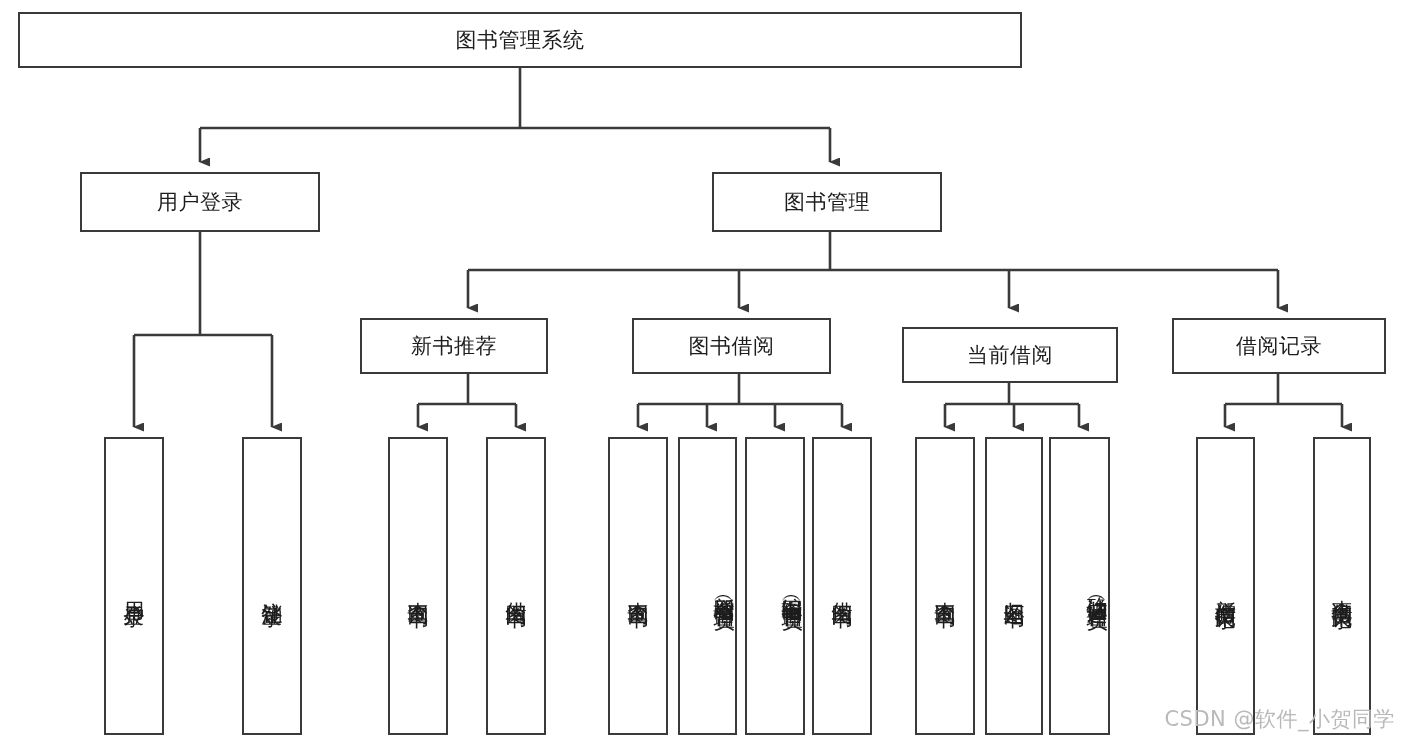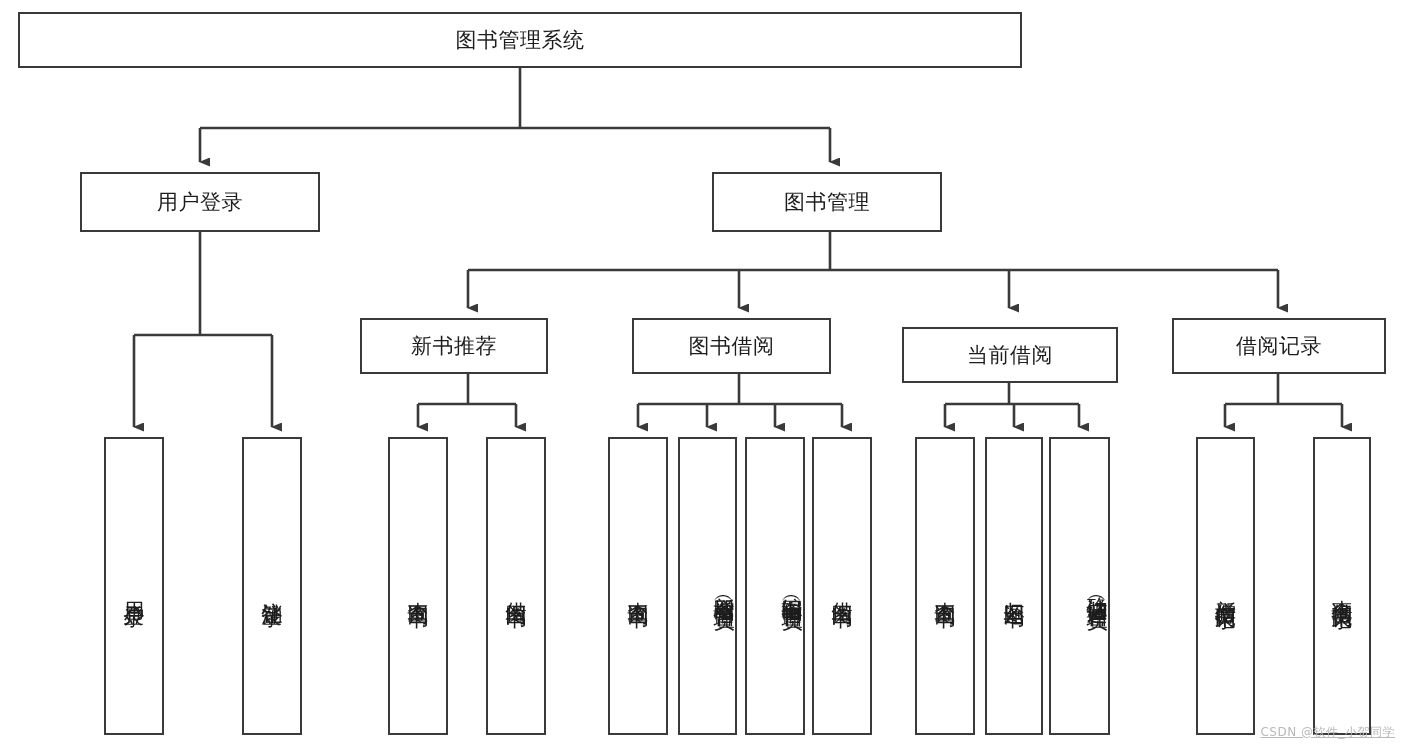--- a/index.html
+++ b/index.html
@@ -52,26 +52,25 @@
     text-orientation: upright;
     display: block;
     white-space: nowrap;
   }
   .node.vert.topalign {
     align-items: flex-start;
   }
   .watermark {
     position: absolute;
     right: 10px;
-    bottom: 6px;
-    font-size: 12px;
+    bottom: 14px;
+    font-size: 21px;
     color: #b9b9b9;
     white-space: nowrap;
     letter-spacing: 0.5px;
-    text-decoration: underline;
   }
 </style>
 </head>
 <body>
 
 <div id="canvas">
 
   <svg class="wires" viewBox="0 0 1405 747">
     <defs>
       <marker id="arr" markerWidth="9" markerHeight="11" refX="4.5" refY="10" orient="auto" markerUnits="userSpaceOnUse">

